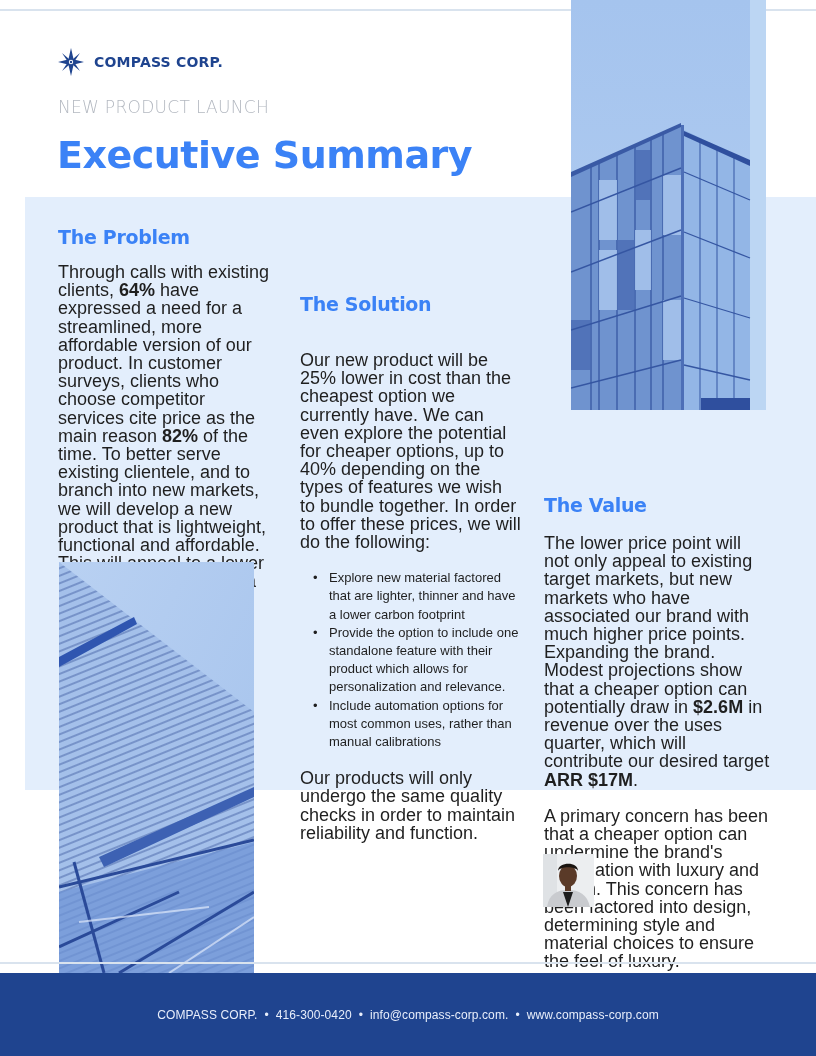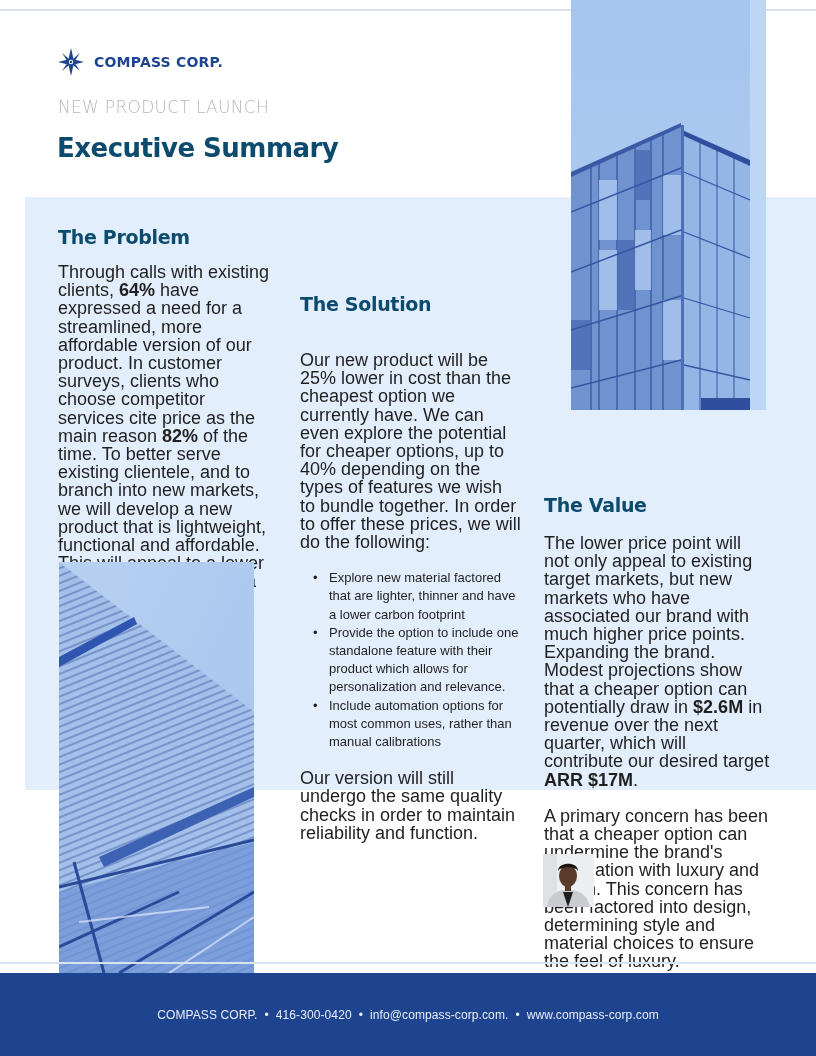--- a/index.html
+++ b/index.html
@@ -10,29 +10,29 @@
     .bottom-rule { position: absolute; left: 0; top: 962px; width: 816px; height: 2px; background: #d9e3ee; }
 
     .panel { position: absolute; left: 25px; top: 197px; width: 791px; height: 593px; background: #e3eefc; }
 
     
     .brand { position: absolute; left: 58px; top: 48px; display: flex; align-items: center; gap: 10px; }
     .brand-icon { width: 26px; height: 28px; display: block; }
     .brand-name { font-family: "DejaVu Sans", sans-serif; font-weight: bold; font-size: 14px; letter-spacing: 0.2px; color: #1f448f; }
 
     .kicker { position: absolute; left: 58px; top: 97px; font-family: "DejaVu Sans", sans-serif; font-weight: 200; font-size: 17px; color: #b3b8c0; letter-spacing: 0.3px; }
-    .title { position: absolute; left: 57px; top: 133px; font-family: "DejaVu Sans", sans-serif; font-weight: bold; font-size: 26px; color: #0c4a6e; letter-spacing: -0.5px; }
+    .title { position: absolute; left: 57px; top: 133px; font-family: "DejaVu Sans", sans-serif; font-weight: bold; font-size: 38px; color: #3b82f6; letter-spacing: -0.5px; }
 
     
     .img-top { position: absolute; left: 571px; top: 0; width: 195px; height: 410px; overflow: hidden; }
     .img-bottom { position: absolute; left: 59px; top: 562px; width: 195px; height: 411px; overflow: hidden; }
 
     
     .section { position: absolute; }
-    .section h2 { font-family: "DejaVu Sans", sans-serif; font-weight: bold; font-size: 19px; color: #0c4a6e; letter-spacing: -0.3px; }
+    .section h2 { font-family: "DejaVu Sans", sans-serif; font-weight: bold; font-size: 19px; color: #3b82f6; letter-spacing: -0.3px; }
     .section p { font-size: 18px; line-height: 18.2px; color: #1f1f1f; }
     .section b { font-weight: bold; }
 
     .sec-problem { left: 58px; top: 226px; width: 215px; }
     .sec-problem h2 { margin-bottom: 15px; }
 
     .sec-solution { left: 300px; top: 293px; width: 222px; }
     .sec-solution h2 { margin-bottom: 36px; }
     .sec-solution ul { list-style: none; margin: 18px 0 18px 0; padding: 0; }
     .sec-solution li { position: relative; padding-left: 29px; font-size: 13px; line-height: 18.2px; color: #1f1f1f; }
@@ -149,26 +149,26 @@
 </div>
 
 <div class="section sec-solution">
   <h2>The Solution</h2>
   <p>Our new product will be 25% lower in cost than the cheapest option we currently have. We can even explore the potential for cheaper options, up to 40% depending on the types of features we wish to bundle together. In order to offer these prices, we will do the following:</p>
   <ul>
     <li>Explore new material factored that are lighter, thinner and have a lower carbon footprint</li>
     <li>Provide the option to include one standalone feature with their product which allows for personalization and relevance.</li>
     <li>Include automation options for most common uses, rather than manual calibrations</li>
   </ul>
-  <p>Our version will still undergo the same quality checks in order to maintain reliability and function.</p>
+  <p>Our products will only undergo the same quality checks in order to maintain reliability and function.</p>
 </div>
 
 <div class="section sec-value">
   <h2>The Value</h2>
-  <p><span>The lower price point will not only appeal to existing target markets, but new markets who have associated our brand with much higher price points. Expanding the brand. Modest projections show that a cheaper option can potentially draw in </span><b>$2.6M</b><span> in revenue over the next quarter, which will contribute our desired target </span><b>ARR $17M</b><span>.</span></p>
+  <p><span>The lower price point will not only appeal to existing target markets, but new markets who have associated our brand with much higher price points. Expanding the brand. Modest projections show that a cheaper option can potentially draw in </span><b>$2.6M</b><span> in revenue over the uses quarter, which will contribute our desired target </span><b>ARR $17M</b><span>.</span></p>
   <p>A primary concern has been that a cheaper option can undermine the brand's association with luxury and wealth. This concern has been factored into design, determining style and material choices to ensure the feel of luxury.</p>
 </div>
 
 <div class="img-bottom">
   <svg width="195" height="411" viewBox="0 0 195 411" xmlns="http://www.w3.org/2000/svg">
     <defs>
       <linearGradient id="sky2" x1="0" y1="0" x2="1" y2="1">
         <stop offset="0" stop-color="#b9d1f2"></stop>
         <stop offset="1" stop-color="#a4c2ec"></stop>
       </linearGradient>

